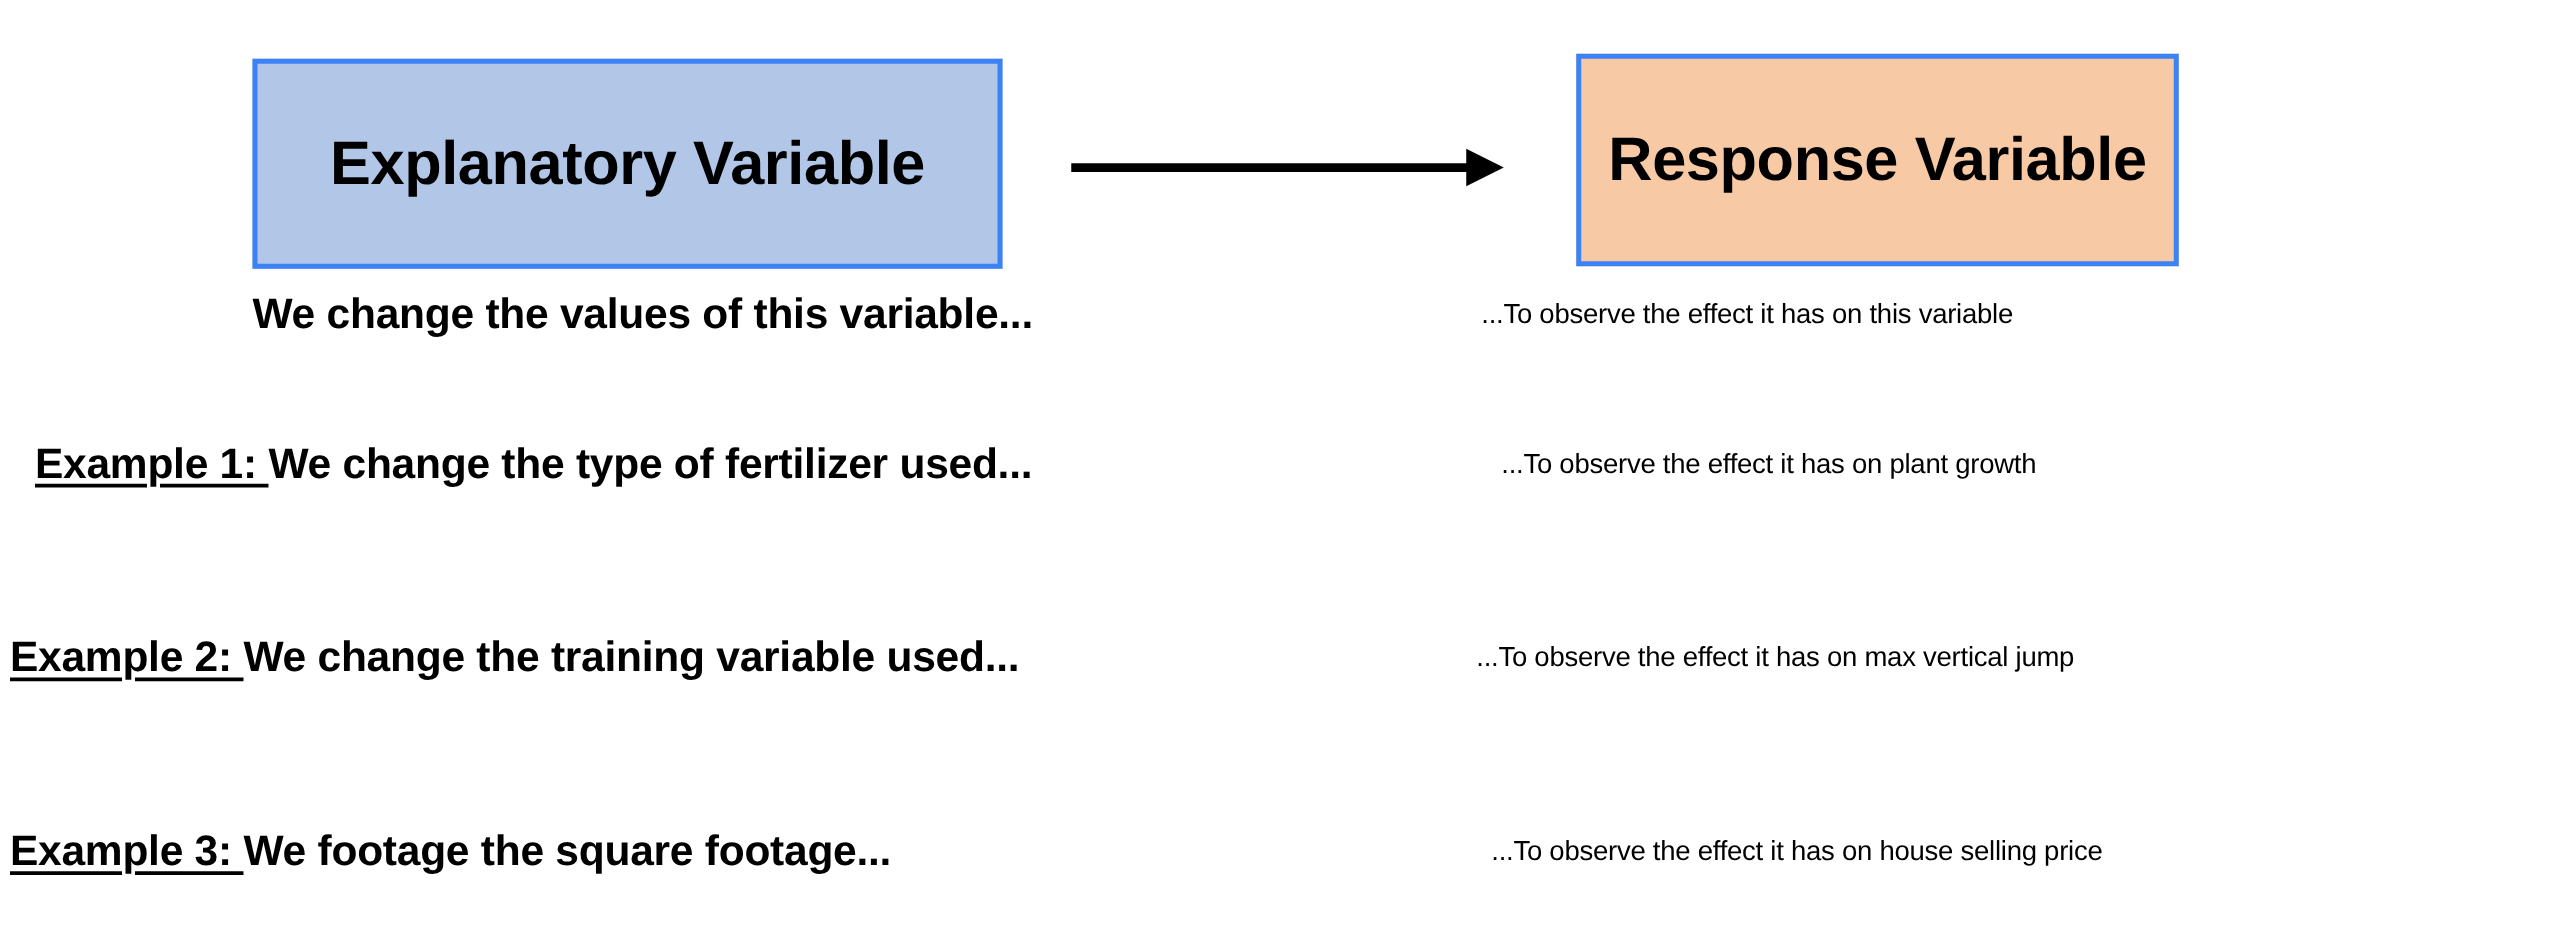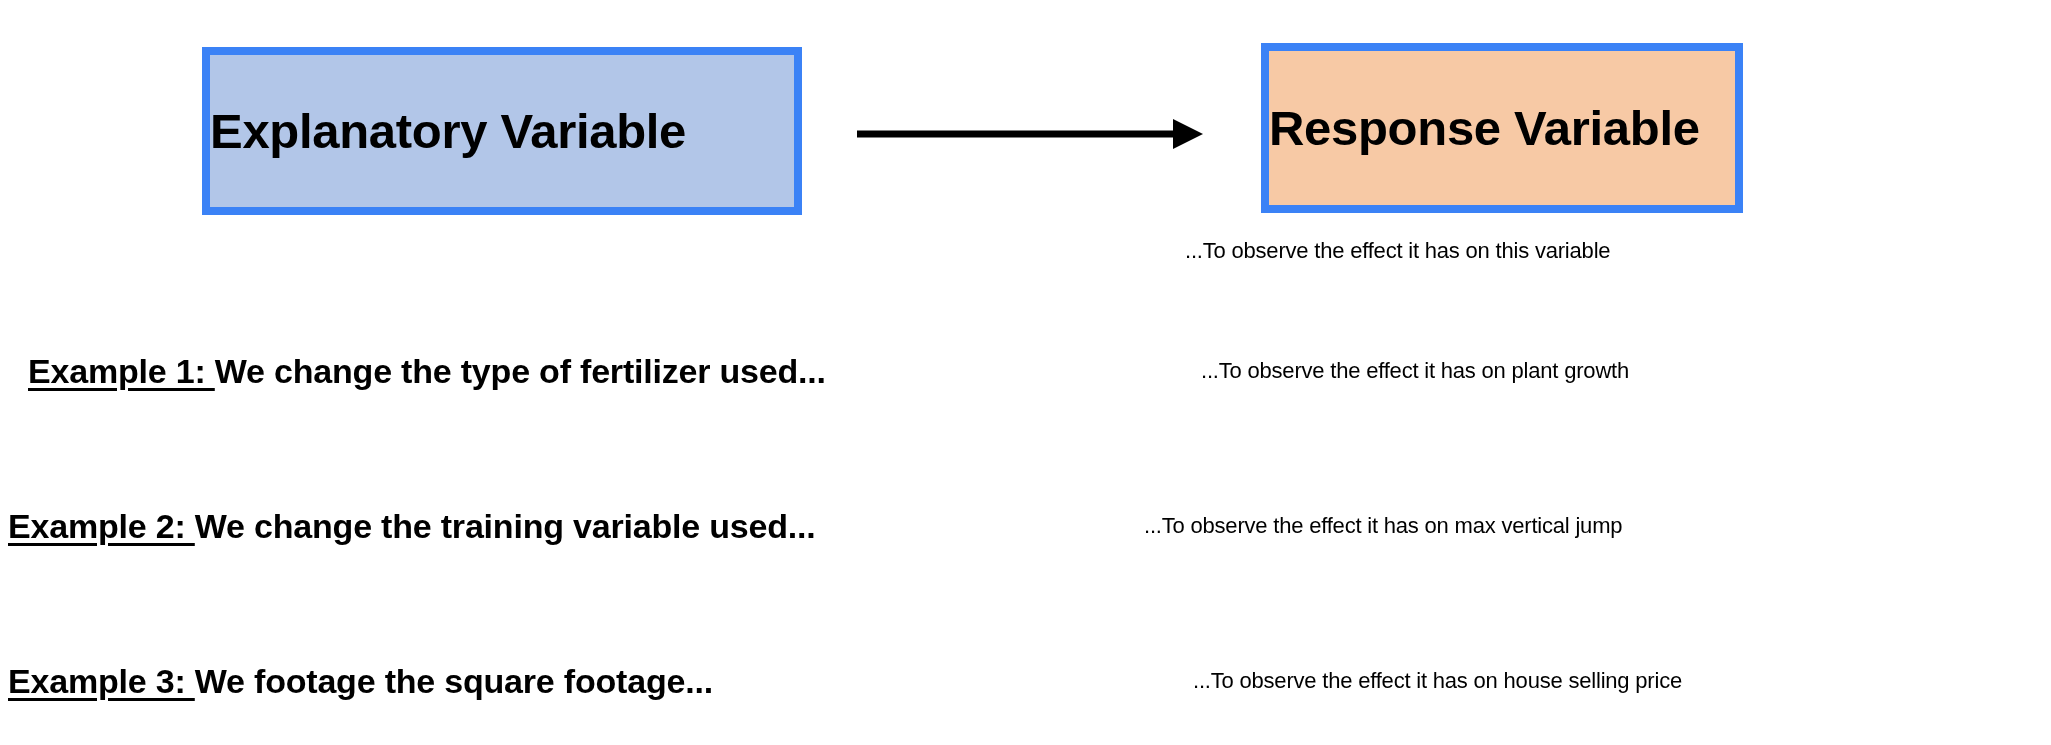--- a/index.html
+++ b/index.html
@@ -17,23 +17,24 @@
     width: 2051px;
     height: 745px;
     background: #ffffff;
     overflow: hidden;
   }
 
   
   .var-box {
     position: absolute;
     box-sizing: border-box;
-    border: 8px solid #3b82f6;
+    border: 4px solid #3b82f6;
     display: flex;
     align-items: center;
+    justify-content: center;
   }
   .var-box .box-label {
     font-size: 49px;
     font-weight: bold;
     letter-spacing: -0.3px;
     line-height: 1;
     white-space: nowrap;
   }
 
   #explanatory-box {
@@ -94,21 +95,21 @@
   #row-example-2  { top: 503px; }
   #row-example-3  { top: 658px; }
 
   #row-intro .row-left      { left: 202px; }
   #row-example-1 .row-left  { left: 12px; }
   #row-example-2 .row-left  { left: 8px; }
   #row-example-3 .row-left  { left: 8px; }
 
   #row-intro .row-right      { left: 1185px; }
   #row-example-1 .row-right  { left: 1185px; text-align: center; }
-  #row-example-2 .row-right  { left: 1144px; }
+  #row-example-2 .row-right  { left: 1181px; }
   #row-example-3 .row-right  { left: 1193px; }
 </style>
 </head>
 <body>
 
 <div id="canvas">
 
   <div class="var-box" id="explanatory-box" style="background:#B2C6E8;">
     <span class="box-label">Explanatory Variable</span>
   </div>
@@ -116,20 +117,23 @@
   <svg id="flow-arrow" viewBox="0 0 350 48" xmlns="http://www.w3.org/2000/svg">
     <line x1="2" y1="24" x2="320" y2="24" stroke="#000000" stroke-width="7"></line>
     <polygon points="318,9 348,24 318,39" fill="#000000"></polygon>
   </svg>
 
   <div class="var-box" id="response-box" style="background:#F7C9A5;">
     <span class="box-label">Response Variable</span>
   </div>
 
   <div class="row" id="row-intro">
+    <div class="row-left">
+      <span class="ex-label"></span><span>We change the values of this variable...</span>
+    </div>
     <div class="row-right">...To observe the effect it has on this variable</div>
   </div>
 
   <div class="row" id="row-example-1">
     <div class="row-left">
       <span class="ex-label">Example 1: </span><span>We change the type of fertilizer used...</span>
     </div>
     <div class="row-right">...To observe the effect it has on plant growth</div>
   </div>
 

